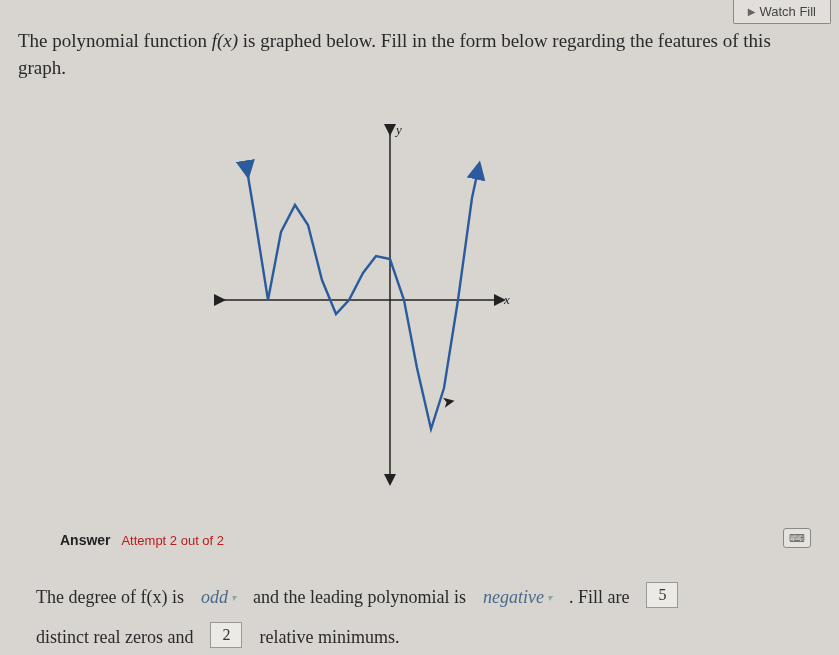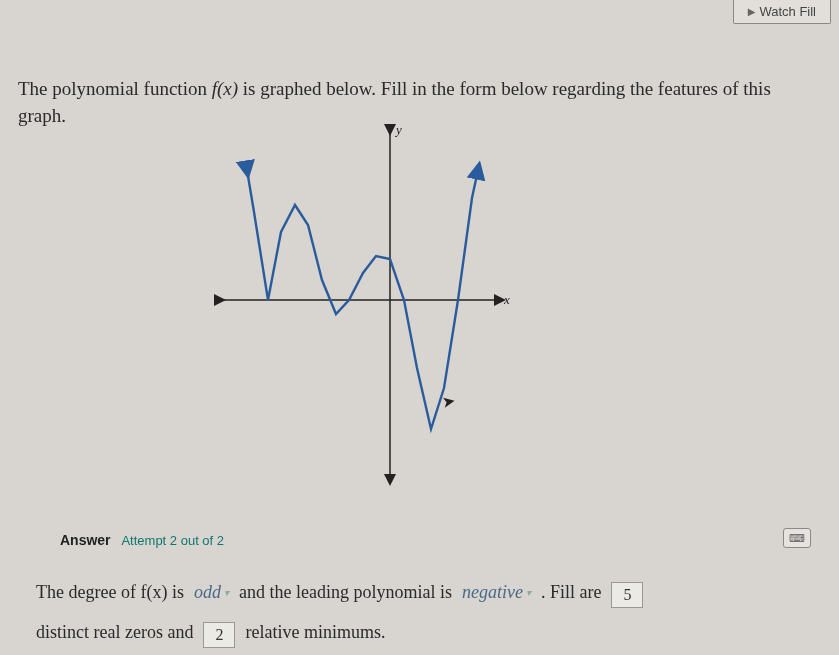--- a/index.html
+++ b/index.html
@@ -36,40 +36,39 @@
     color: #666;
   }
   .prompt {
     position: absolute;
     top: 28px;
     left: 18px;
     right: 18px;
     font-size: 19px;
     color: #2a2a2a;
     line-height: 1.4;
-    margin-top: 48px;
   }
   .prompt .fx { font-style: italic; }
   .graph-wrap {
     position: absolute;
     top: 110px;
     left: 200px;
     width: 320px;
     height: 380px;
   }
   .answer-row {
     position: absolute;
     top: 532px;
     left: 36px;
     font-family: Arial, sans-serif;
     font-size: 13px;
     color: #444;
   }
   .answer-row b { color: #222; font-size: 14px; margin-left: 24px; }
-  .answer-row .light { color: #0f766e; }
+  .answer-row .light { color: #b91c1c; }
   .kbd-icon {
     position: absolute;
     top: 528px;
     right: 28px;
     width: 28px;
     height: 20px;
     border: 1px solid #888;
     border-radius: 3px;
     background: #e6e3de;
     display: flex;
@@ -77,23 +76,23 @@
     justify-content: center;
     font-size: 11px;
     color: #555;
   }
   .sentence {
     position: absolute;
     left: 36px;
     font-size: 18px;
     color: #2a2a2a;
     display: flex;
-    align-items: flex-start;
+    align-items: flex-end;
     flex-wrap: wrap;
-    gap: 10px;
+    gap: 17px;
     font-family: Georgia, 'Times New Roman', serif;
   }
   .sentence.line1 { top: 582px; right: 20px; }
   .sentence.line2 { top: 622px; }
   .dd {
     color: #4a6a8a;
     display: inline-flex;
     align-items: center;
     gap: 3px;
     cursor: pointer;

